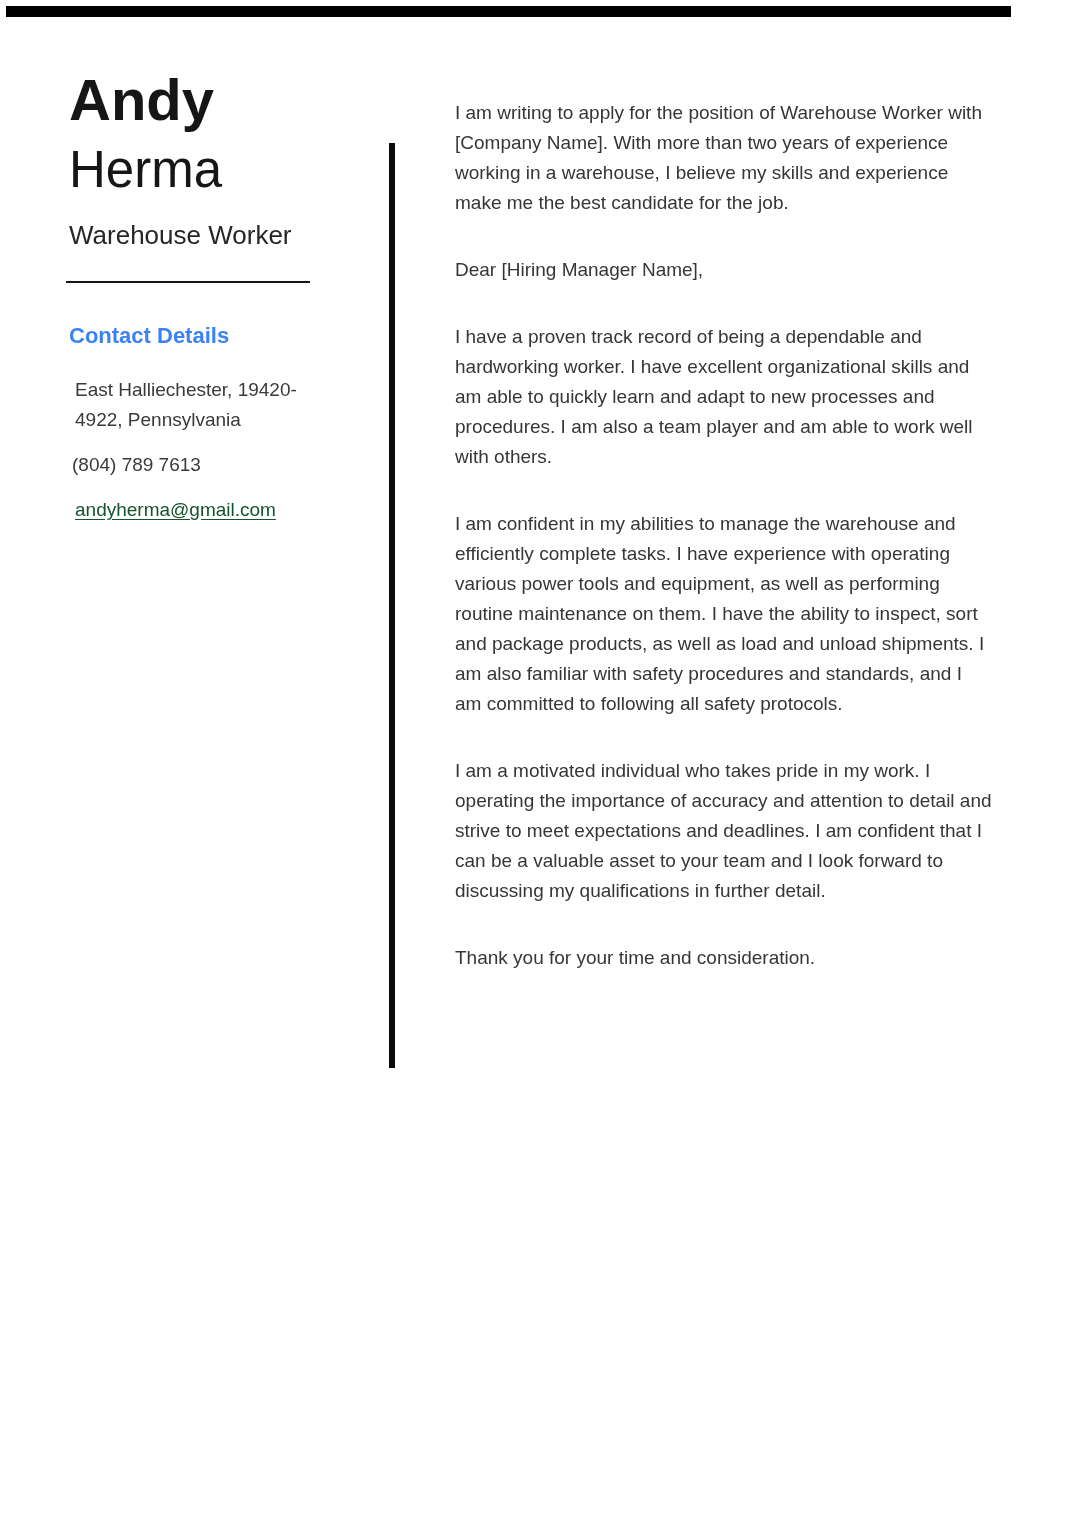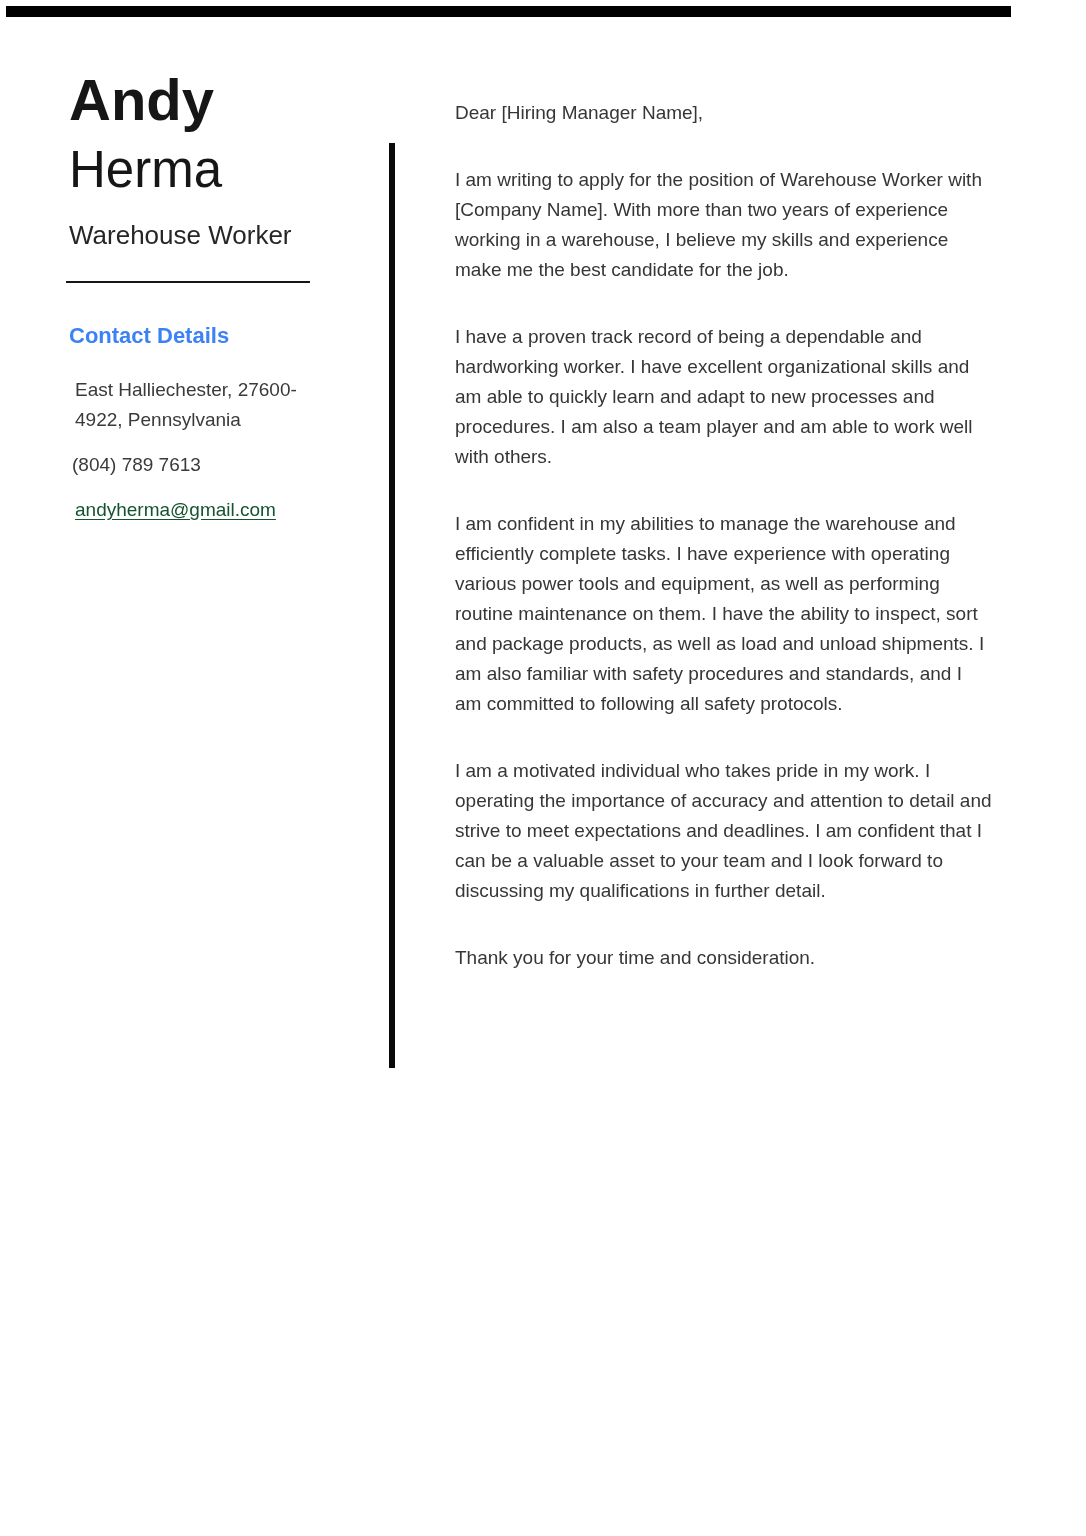--- a/index.html
+++ b/index.html
@@ -98,36 +98,36 @@
     <div class="name-first">Andy</div>
     <div class="name-last">Herma</div>
     <div class="job-title">Warehouse Worker</div>
 
     <hr class="sidebar-divider">
 
     <div class="contact-heading">Contact Details</div>
 
     <div class="contact-block">
       <div class="contact-address">
-        <span>East Halliechester, 27600-</span><br>
+        <span>East Halliechester, 19420-</span><br>
         <span>4922, Pennsylvania</span>
       </div>
       <div class="contact-phone">(804) 789 7613</div>
       <div class="contact-email">
         <a href="#">andyherma@gmail.com</a>
       </div>
     </div>
   </div>
 
   <div class="v-rule"></div>
 
   <div class="letter">
+    <p>I am writing to apply for the position of Warehouse Worker with [Company Name]. With more than two years of experience working in a warehouse, I believe my skills and experience make me the best candidate for the job.</p>
+
     <p>Dear [Hiring Manager Name],</p>
-
-    <p>I am writing to apply for the position of Warehouse Worker with [Company Name]. With more than two years of experience working in a warehouse, I believe my skills and experience make me the best candidate for the job.</p>
 
     <p>I have a proven track record of being a dependable and hardworking worker. I have excellent organizational skills and am able to quickly learn and adapt to new processes and procedures. I am also a team player and am able to work well with others.</p>
 
     <p>I am confident in my abilities to manage the warehouse and efficiently complete tasks. I have experience with operating various power tools and equipment, as well as performing routine maintenance on them. I have the ability to inspect, sort and package products, as well as load and unload shipments. I am also familiar with safety procedures and standards, and I am committed to following all safety protocols.</p>
 
     <p>I am a motivated individual who takes pride in my work. I operating the importance of accuracy and attention to detail and strive to meet expectations and deadlines. I am confident that I can be a valuable asset to your team and I look forward to discussing my qualifications in further detail.</p>
 
     <p>Thank you for your time and consideration.</p>
 
   </div>

